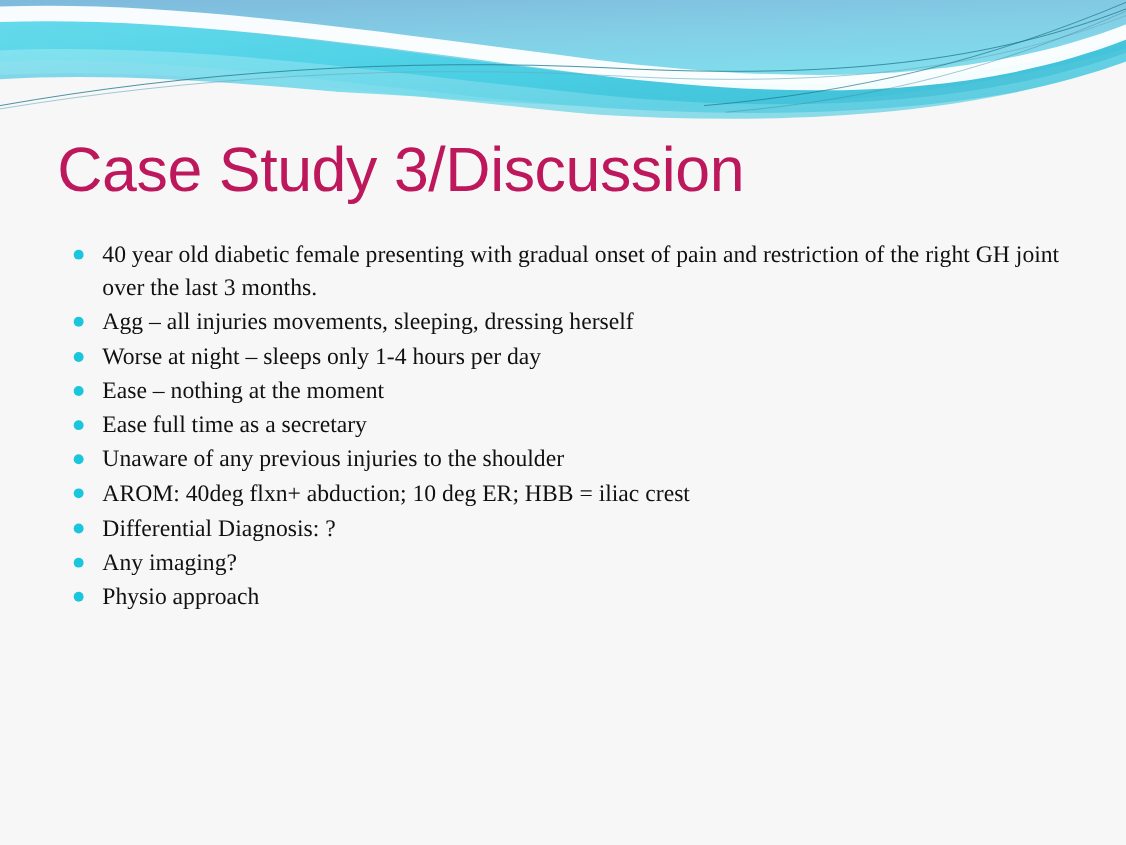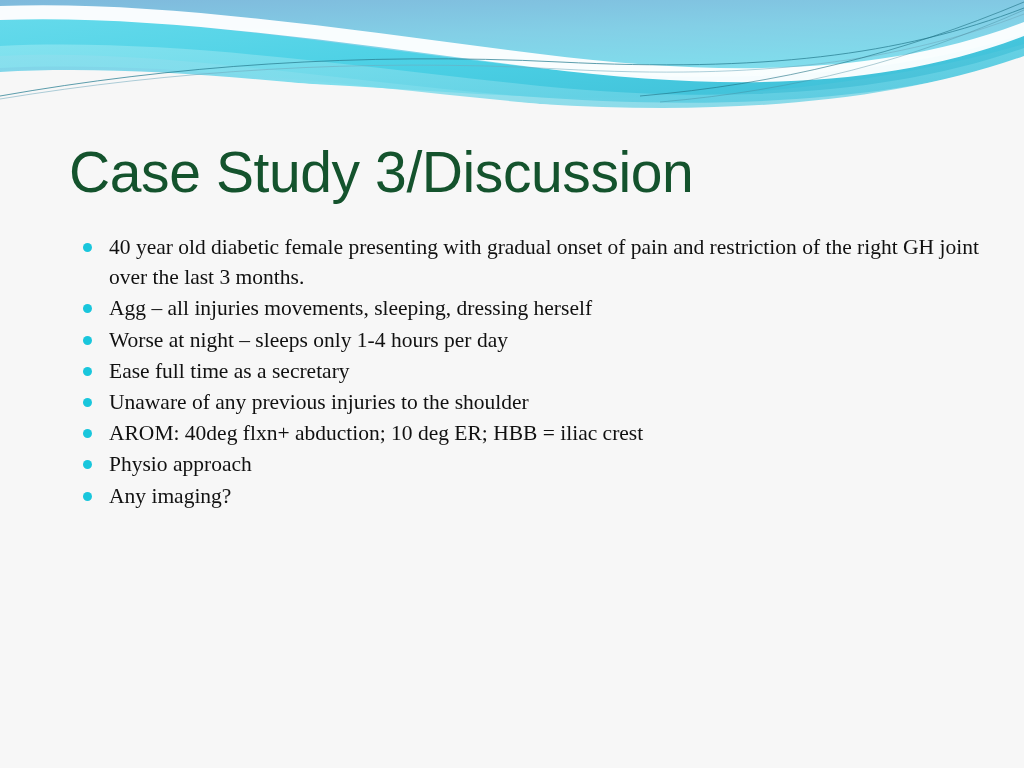--- a/index.html
+++ b/index.html
@@ -32,37 +32,37 @@
     height: 115px;
     display: block;
   }
 
   
   #slide-title {
     position: absolute;
     left: 52px;
     top: 126px;
     width: 920px;
-    margin: 17px;
+    margin: 0;
     font-family: "Liberation Sans", "DejaVu Sans", sans-serif;
     font-size: 57px;
     font-weight: normal;
     letter-spacing: -0.4px;
     line-height: 1.05;
-    color: #14532d;
+    color: #be185d;
     white-space: nowrap;
   }
 
   
   #bullet-list {
     position: absolute;
     left: 58px;
     top: 216px;
     width: 940px;
-    margin: 16px;
+    margin: 0;
     padding: 0;
     list-style: none;
     font-family: Liberation Serif, serif;
   }
 
   .bullet-item {
     position: relative;
     padding-left: 35px;
     margin: 0 0 1px 0;
     font-size: 21.5px;
@@ -138,33 +138,41 @@
     <li class="bullet-item">
       <span class="bullet-dot"></span>
       <span class="bullet-text">Agg – all injuries movements, sleeping, dressing herself</span>
     </li>
     <li class="bullet-item">
       <span class="bullet-dot"></span>
       <span class="bullet-text">Worse at night – sleeps only 1-4 hours per day</span>
     </li>
     <li class="bullet-item">
       <span class="bullet-dot"></span>
+      <span class="bullet-text">Ease – nothing at the moment</span>
+    </li>
+    <li class="bullet-item">
+      <span class="bullet-dot"></span>
       <span class="bullet-text">Ease full time as a secretary</span>
     </li>
     <li class="bullet-item">
       <span class="bullet-dot"></span>
       <span class="bullet-text">Unaware of any previous injuries to the shoulder</span>
     </li>
     <li class="bullet-item">
       <span class="bullet-dot"></span>
       <span class="bullet-text">AROM: 40deg flxn+ abduction; 10 deg ER; HBB = iliac crest</span>
     </li>
     <li class="bullet-item">
       <span class="bullet-dot"></span>
-      <span class="bullet-text">Physio approach</span>
+      <span class="bullet-text">Differential Diagnosis: ?</span>
     </li>
     <li class="bullet-item">
       <span class="bullet-dot"></span>
       <span class="bullet-text">Any imaging?</span>
+    </li>
+    <li class="bullet-item">
+      <span class="bullet-dot"></span>
+      <span class="bullet-text">Physio approach</span>
     </li>
   </ul>
 
 </div>
 
 </body></html>

